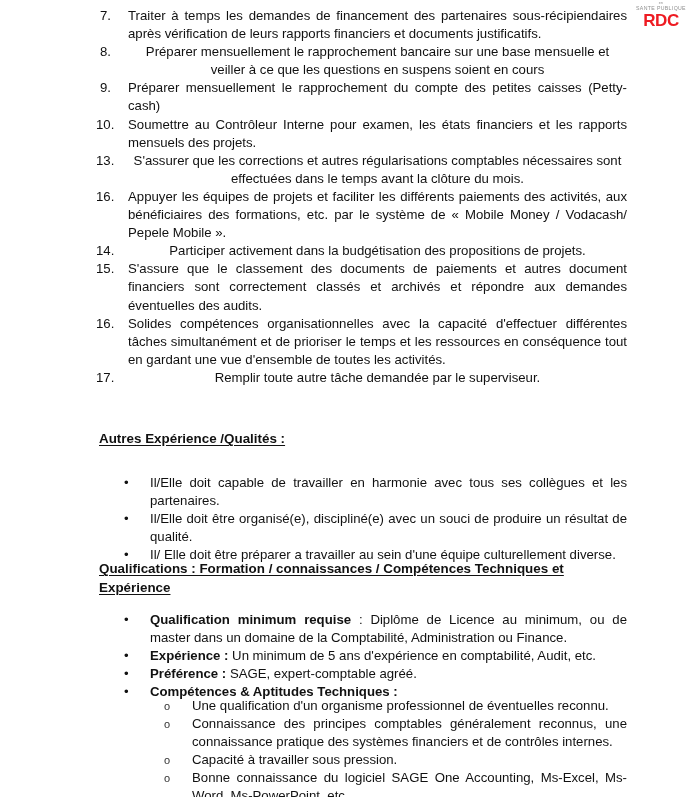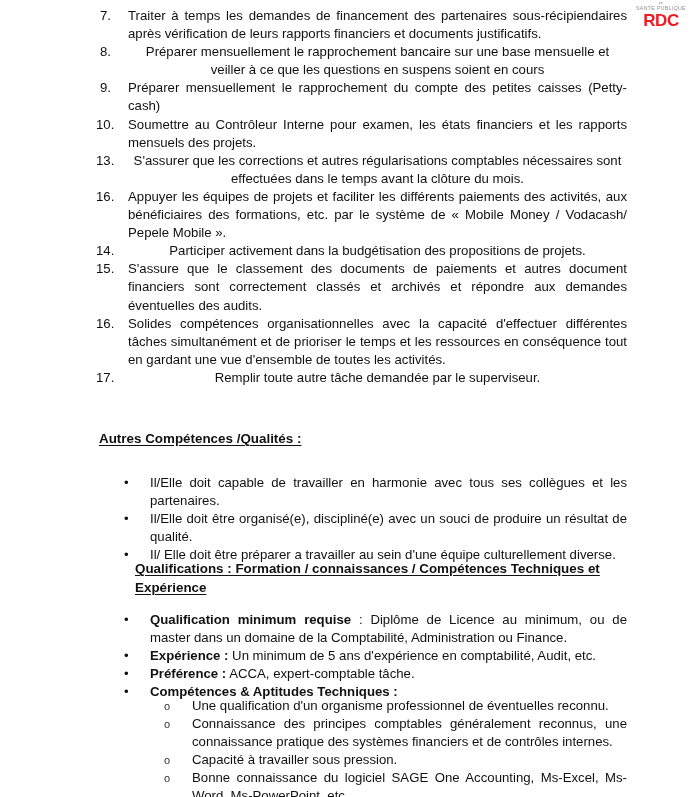--- a/index.html
+++ b/index.html
@@ -106,21 +106,20 @@
     top: 430px;
     width: 260px;
     text-align: left;
   }
   .heading.h-qualif {
     left: 99px;
     top: 560px;
     width: 529px;
     text-align: justify;
     text-align-last: left;
-    margin-left: 36px;
   }
   .heading.h-qualif .l2 { display: block; }
 
   
   ul.bullets {
     list-style: none;
     margin: 0;
     padding: 0;
     position: absolute;
     width: 509px;
@@ -209,21 +208,21 @@
     <li>
       <span class="num wide">16.</span>
       <span class="txt">Solides compétences organisationnelles avec la capacité d'effectuer différentes tâches simultanément et de prioriser le temps et les ressources en conséquence tout en gardant une vue d'ensemble de toutes les activités.</span>
     </li>
     <li class="ragged">
       <span class="num wide">17.</span>
       <span class="txt">Remplir toute autre tâche demandée par le superviseur.</span>
     </li>
   </ol>
 
-  <div class="heading h-autres">Autres Compétences /Qualités :</div>
+  <div class="heading h-autres">Autres Expérience /Qualités :</div>
 
   <ul class="bullets lvl1 ul-autres">
     <li>
       <span class="bul">•</span>
       <span class="txt">Il/Elle doit capable de travailler en harmonie avec tous ses collègues et les partenaires.</span>
     </li>
     <li>
       <span class="bul">•</span>
       <span class="txt">Il/Elle doit être organisé(e), discipliné(e) avec un souci de produire un résultat de qualité.</span>
     </li>
@@ -242,21 +241,21 @@
     <li>
       <span class="bul">•</span>
       <span class="txt"><b>Qualification minimum requise</b><span> : Diplôme de Licence au minimum, ou de master dans un domaine de la Comptabilité, Administration ou Finance.</span></span>
     </li>
     <li class="ragged">
       <span class="bul">•</span>
       <span class="txt"><b>Expérience :</b><span> Un minimum de 5 ans d'expérience en comptabilité, Audit, etc.</span></span>
     </li>
     <li class="ragged">
       <span class="bul">•</span>
-      <span class="txt"><b>Préférence :</b><span> ACCA, expert-comptable tâche.</span></span>
+      <span class="txt"><b>Préférence :</b><span> SAGE, expert-comptable agréé.</span></span>
     </li>
     <li class="ragged">
       <span class="bul">•</span>
       <span class="txt"><b>Compétences &amp; Aptitudes Techniques :</b><span></span></span>
     </li>
   </ul>
 
   <ul class="bullets lvl2 ul-tech">
     <li class="ragged">
       <span class="bul">o</span>

